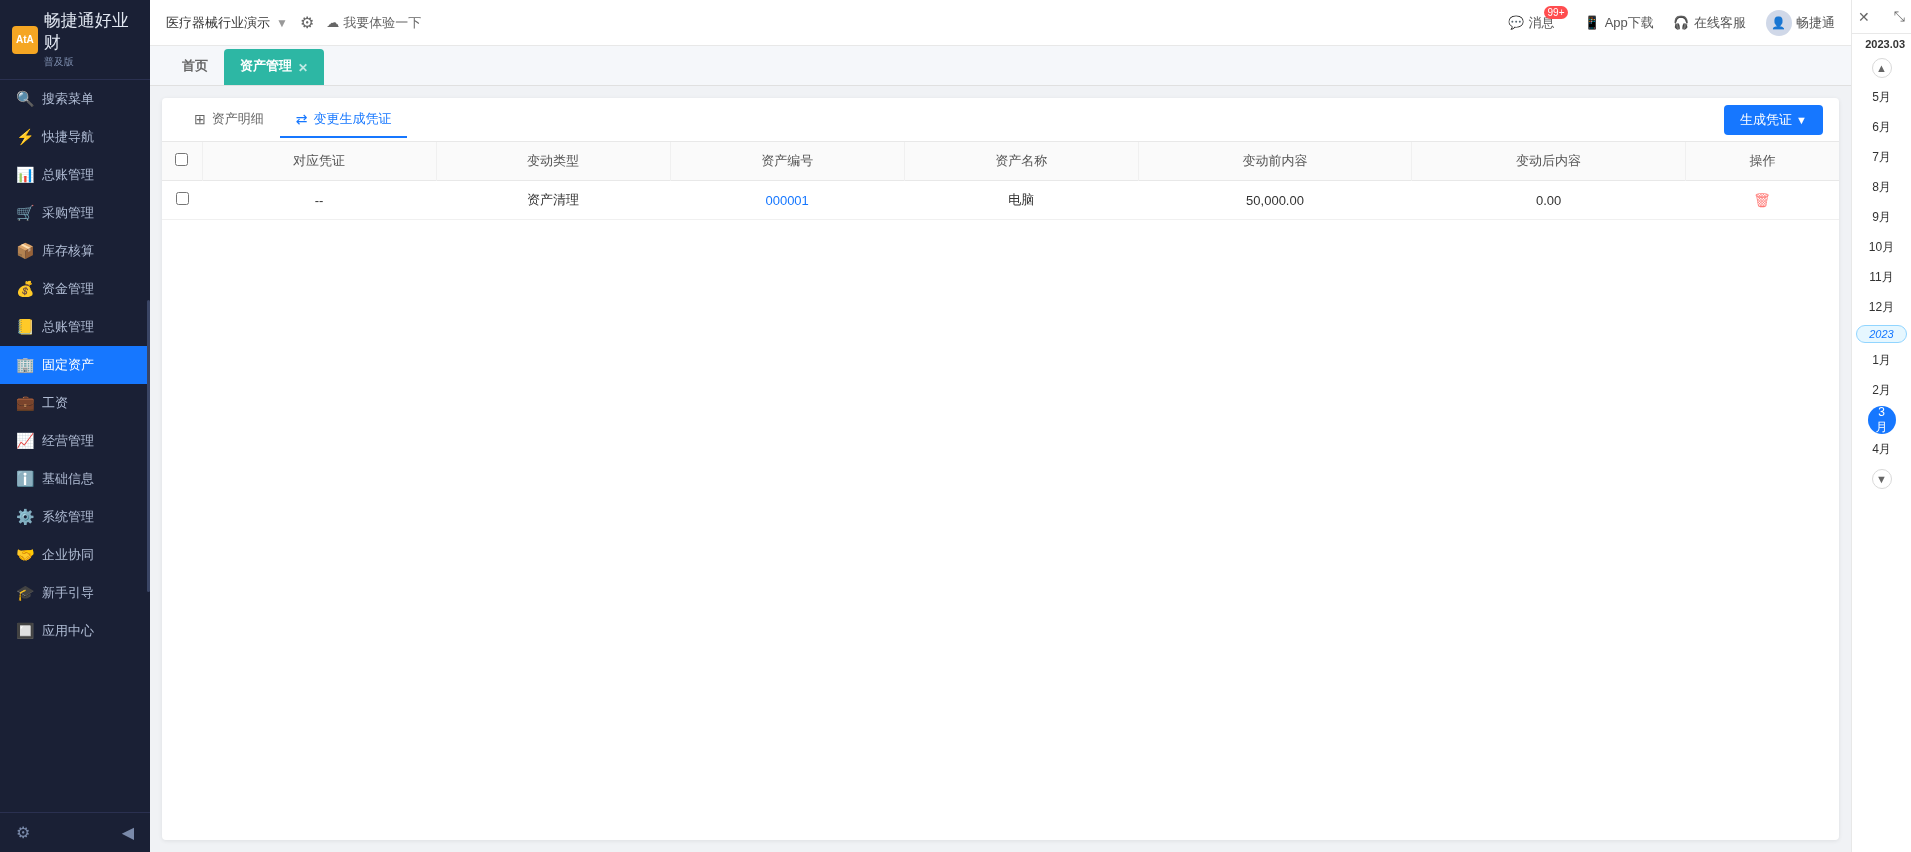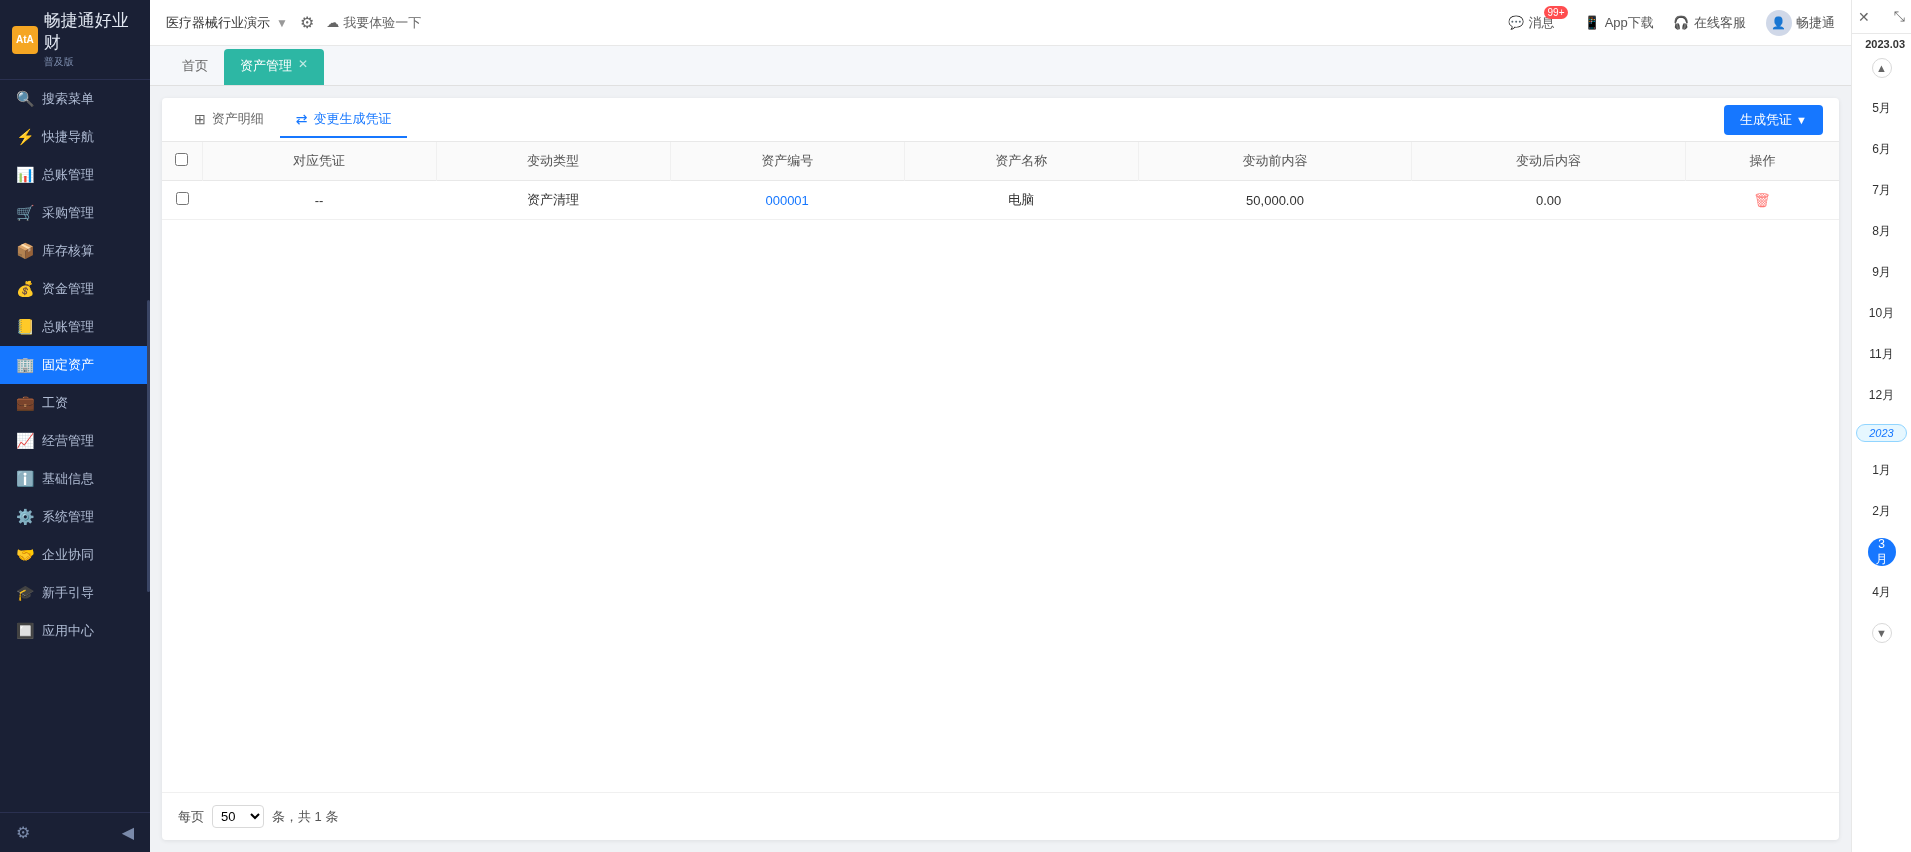--- a/index.html
+++ b/index.html
@@ -118,21 +118,21 @@
       border-bottom: 1px solid #e0e0e0;
       flex-shrink: 0;
       height: 40px;
     }
     .tab-item {
       padding: 8px 16px;
       font-size: 13px;
       cursor: pointer;
       color: #666;
       border-bottom: 2px solid transparent;
-      display: flex; align-items: flex-start; gap: 6px;
+      display: flex; align-items: flex-end; gap: 6px; font-weight: bold;
     }
     .tab-item.active {
       background: #2db7a4;
       color: #fff;
       border-radius: 4px 4px 0 0;
       border-bottom: 2px solid #2db7a4;
     }
     .tab-close { font-size: 12px; opacity: 0.7; }
 
     
@@ -256,29 +256,29 @@
       padding: 4px 6px;
       text-align: right;
     }
     .month-item {
       padding: 6px 8px;
       font-size: 12px;
       color: #333;
       cursor: pointer;
       text-align: center;
       border-radius: 2px;
-      margin: 12px 4px;
+      margin: 1px 4px;
     }
     .month-item.current {
       background: #1677ff;
       color: #fff;
       border-radius: 50%;
       width: 28px; height: 28px;
       display: flex; align-items: center; justify-content: center;
-      margin: 12px auto;
+      margin: 1px auto;
       font-size: 12px;
     }
     .month-item.year-marker {
       background: #e6f7ff;
       color: #1677ff;
       border: 1px solid #91d5ff;
       border-radius: 10px;
       font-size: 11px;
       padding: 2px 6px;
       margin: 2px 4px;
@@ -470,30 +470,20 @@
       <td class="asset-code">000001</td>
       <td>电脑</td>
       <td>50,000.00</td>
       <td>0.00</td>
       <td><span class="delete-btn">🗑</span></td>
     </tr>
           </tbody>
       </table>
     </div>
 
-    <div class="pagination">
-      <span>每页</span>
-      <select class="page-select">
-        <option value="50">50</option>
-        <option value="10">10</option>
-        <option value="20">20</option>
-        <option value="100">100</option>
-      </select>
-      <span>条，共 1 条</span>
-    </div>
   </div>
 </div>
 
 <div class="right-panel">
   <div class="panel-header">
     <span class="panel-close">✕</span>
     <span class="panel-expand">⤡</span>
   </div>
   <div class="year-label">2023.03</div>
   <div class="nav-arrow">

